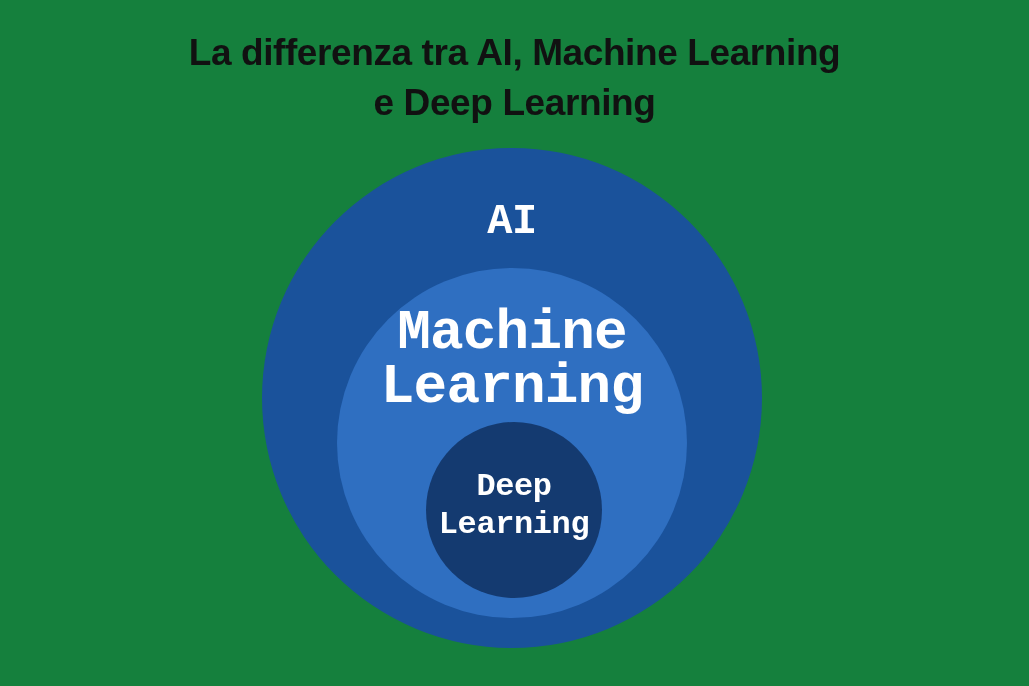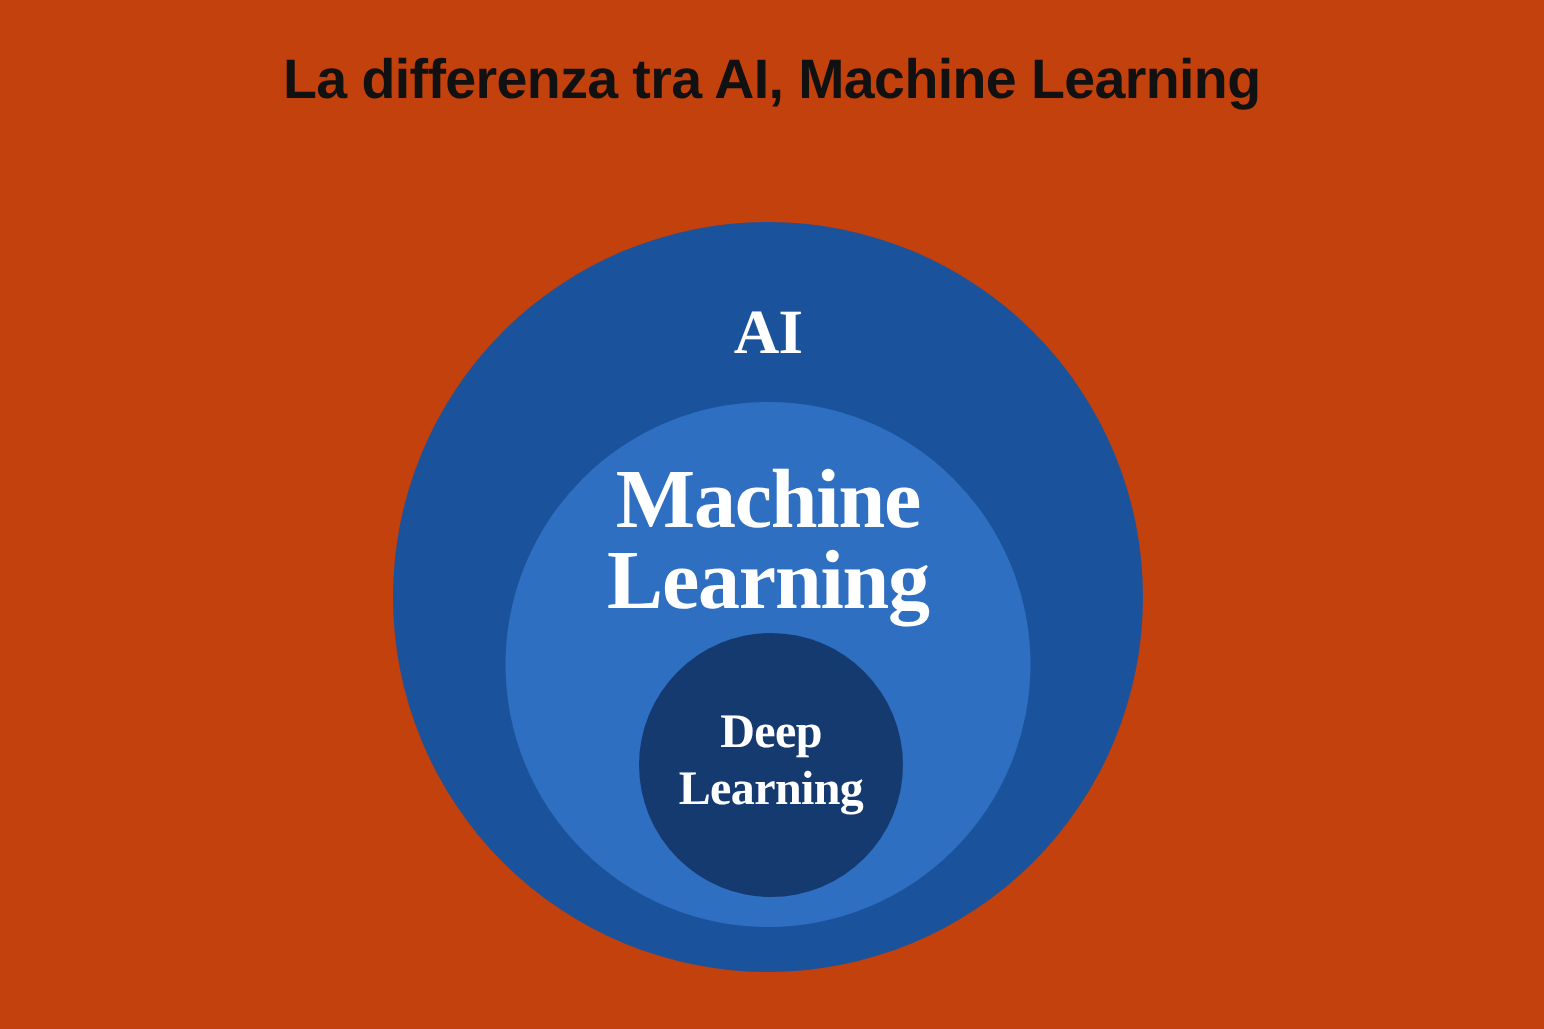--- a/index.html
+++ b/index.html
@@ -83,21 +83,21 @@
     width: 176px;
     height: 176px;
     background: #143a70;
   }
 
   
   .circle-label {
     position: absolute;
     text-align: center;
     color: #ffffff;
-    font-family: Liberation Serif, serif;
+    font-family: Liberation Mono, monospace;
     font-weight: 700;
     white-space: nowrap;
   }
   .circle-label .lbl-line {
     display: block;
   }
 
   .label-ai {
     left: 262px;
     top: 198px;
@@ -121,24 +121,25 @@
     top: 468px;
     width: 200px;
     font-size: 32px;
     line-height: 38px;
     letter-spacing: -0.4px;
   }
 </style>
 </head>
 <body style="background: rgb(239, 239, 239);">
 
-<div id="infographic" style="background: #c2410c;">
+<div id="infographic" style="background: #15803d;">
 
   <div class="title-block">
     <span class="title-line" style="color: rgb(17, 17, 17);">La differenza tra AI, Machine Learning</span>
+    <span class="title-line" style="color: rgb(17, 17, 17);">e Deep Learning</span>
   </div>
 
   <div class="venn-stage">
 
     <div class="circle circle-ai" style="left: 262px; top: 148px; width: 500px; height: 500px; background: rgb(26, 82, 155);"></div>
 
     <div class="circle circle-ml" style="left: 337px; top: 268px; width: 350px; height: 350px; background: rgb(47, 111, 193);"></div>
 
     <div class="circle circle-dl" style="left: 426px; top: 422px; width: 176px; height: 176px; background: rgb(20, 58, 112);"></div>
 

